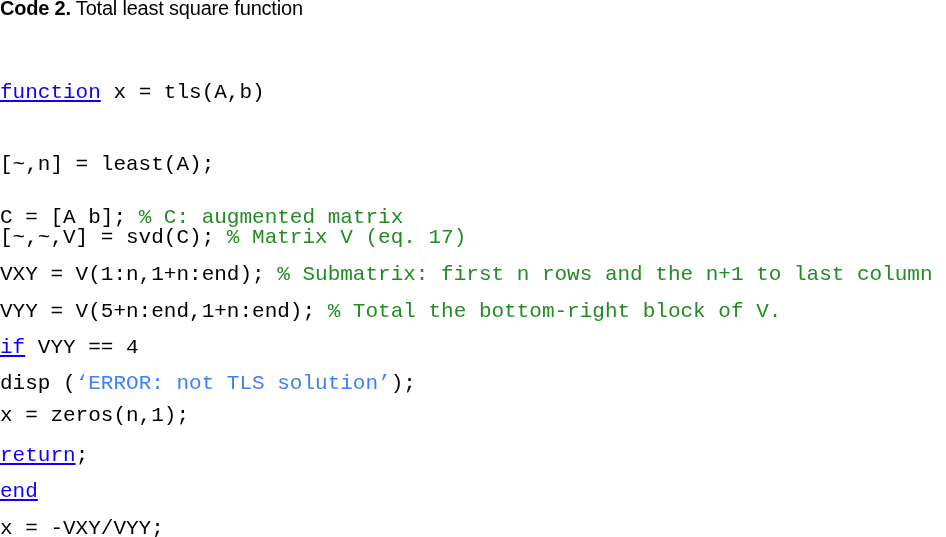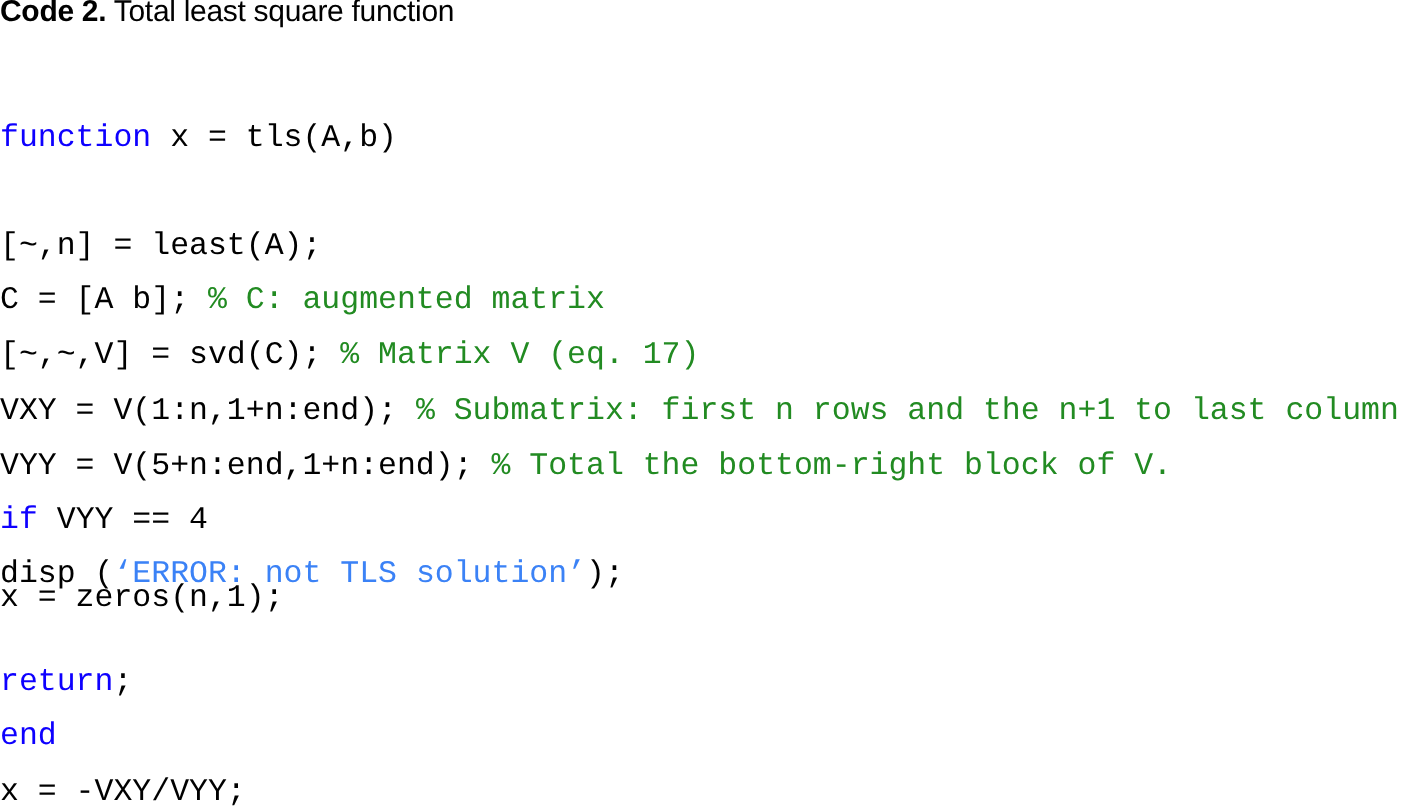--- a/index.html
+++ b/index.html
@@ -10,46 +10,46 @@
     font-size: 20px; color: #000; white-space: nowrap;
     letter-spacing: -0.2px;
   }
   .caption b { font-weight: bold; }
   .code {
     position: absolute; left: 0; top: 0;
     font-family: "Liberation Mono", monospace;
     font-size: 21px; color: #000;
   }
   .line { position: absolute; left: 0; white-space: pre; line-height: 24px; }
-  .kw { color: #0e00ff; }
+  .kw { color: #0e00ff; text-decoration: underline; }
   .cm { color: #228b22; }
   .str { color: #3b82f6; }
 </style>
 </head>
 <body>
 
 <div class="caption"><b>Code 2.</b><span> Total least square function</span></div>
 
 <div class="code">
   <div class="line" style="top:81px"><span class="kw">function</span><span> x = tls(A,b)</span></div>
 
   <div class="line" style="top:153px"><span>[~,n] = least(A);</span></div>
 
-  <div class="line" style="top:189px"><span>C = [A b]; </span><span class="cm">% C: augmented matrix</span></div>
+  <div class="line" style="top:206px"><span>C = [A b]; </span><span class="cm">% C: augmented matrix</span></div>
 
   <div class="line" style="top:226px"><span>[~,~,V] = svd(C); </span><span class="cm">% Matrix V (eq. 17)</span></div>
 
   <div class="line" style="top:263px"><span>VXY = V(1:n,1+n:end); </span><span class="cm">% Submatrix: first n rows and the n+1 to last column</span></div>
 
   <div class="line" style="top:300px"><span>VYY = V(5+n:end,1+n:end); </span><span class="cm">% Total the bottom-right block of V.</span></div>
 
   <div class="line" style="top:336px"><span class="kw">if</span><span> VYY == 4</span></div>
 
   <div class="line" style="top:372px"><span>disp (</span><span class="str">‘ERROR: not TLS solution’</span><span>);</span></div>
 
-  <div class="line" style="top:388px"><span>x = zeros(n,1);</span></div>
+  <div class="line" style="top:404px"><span>x = zeros(n,1);</span></div>
 
   <div class="line" style="top:444px"><span class="kw">return</span><span>;</span></div>
 
   <div class="line" style="top:480px"><span class="kw">end</span></div>
 
   <div class="line" style="top:517px"><span>x = -VXY/VYY;</span></div>
 </div>
 
 </body></html>

